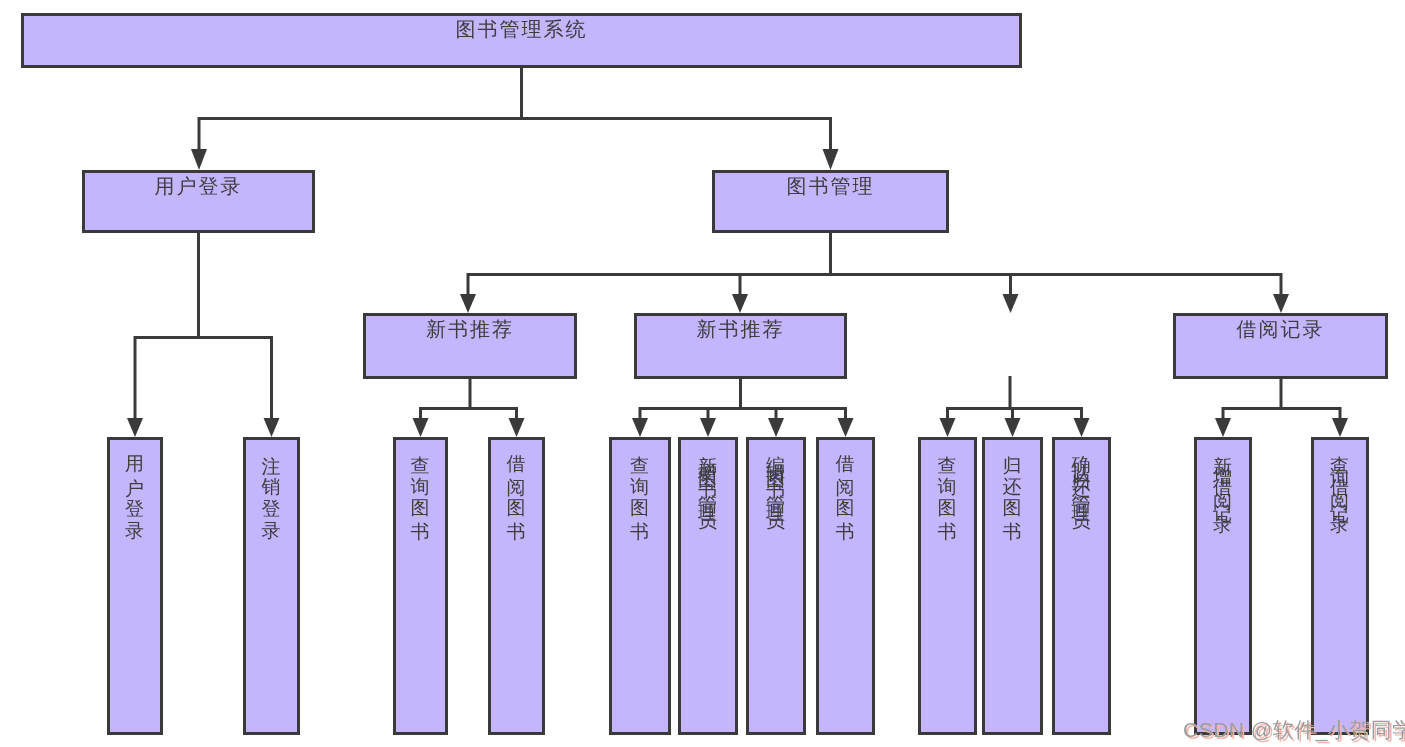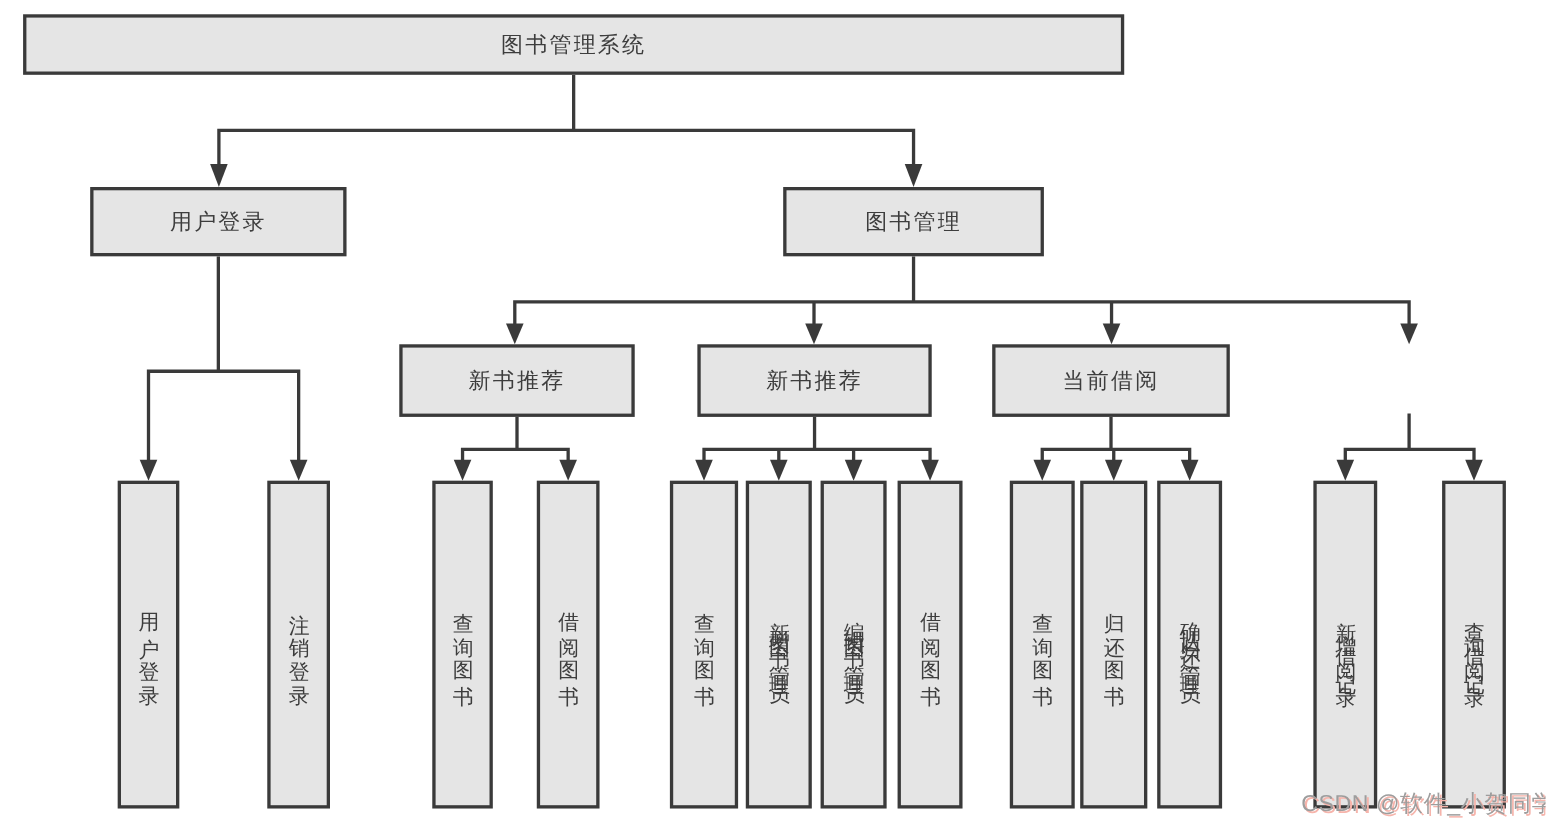--- a/index.html
+++ b/index.html
@@ -4,23 +4,23 @@
 <style>
   html,body{margin:0;padding:0;}
   body{
     width:1405px;height:747px;position:relative;background:#ffffff;
     font-family:"Liberation Sans","DejaVu Sans",sans-serif;
     overflow:hidden;
   }
   .stage{position:absolute;inset:0;width:1405px;height:747px;}
   svg.wires{position:absolute;left:0;top:0;width:1405px;height:747px;}
   .node{
-    position:absolute;box-sizing:border-box;background:#e5e5e5;
+    position:absolute;box-sizing:border-box;background:#c4b5fd;
     border:3px solid #3a3a3a;color:#3d3d3d;
-    display:flex;align-items:center;justify-content:center;
+    display:flex;justify-content:center;
     z-index:2;
   }
   .node.h{font-size:20px;letter-spacing:2px;}
   .node.root{left:21px;top:13px;width:1001px;height:55px;}
   .node.l2{top:170px;height:63px;}
   .node.l3{top:313px;height:66px;}
   .node.leaf{top:437px;height:298px;font-size:19px;}
   .vtext{
     writing-mode:vertical-rl;text-orientation:mixed;
     line-height:1;white-space:nowrap;
@@ -97,22 +97,22 @@
   <div class="node h l2" style="left:712px;width:237px;">
     <span>图书管理</span>
   </div>
 
   <div class="node h l3" style="left:363px;width:214px;">
     <span>新书推荐</span>
   </div>
   <div class="node h l3" style="left:634px;width:213px;">
     <span>新书推荐</span>
   </div>
-  <div class="node h l3" style="left:902px;width:216px;">
-    <span>当前借阅</span>
+  <div class="node h l3" style="left:1173px;width:215px;">
+    <span>借阅记录</span>
   </div>
 
   <div class="node leaf" style="left:107px;width:56px;">
     <span class="vtext vs4">用户登录</span>
   </div>
   <div class="node leaf" style="left:243px;width:57px;">
     <span class="vtext vs4">注销登录</span>
   </div>
 
   <div class="node leaf" style="left:393px;width:55px;">

